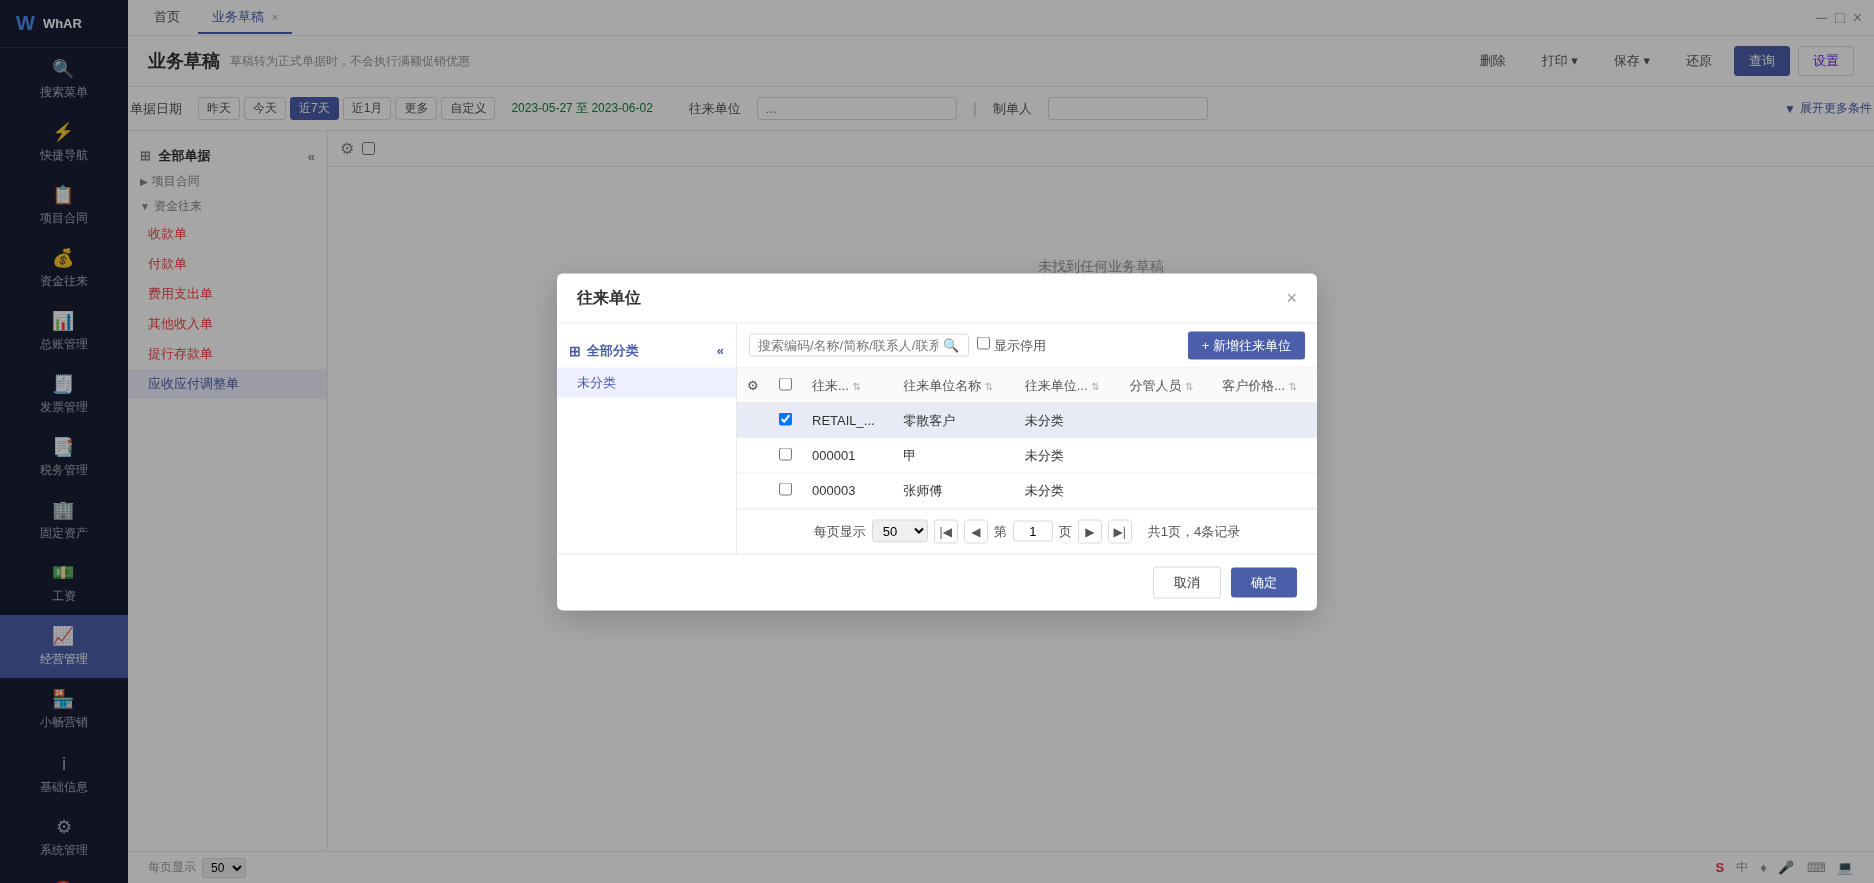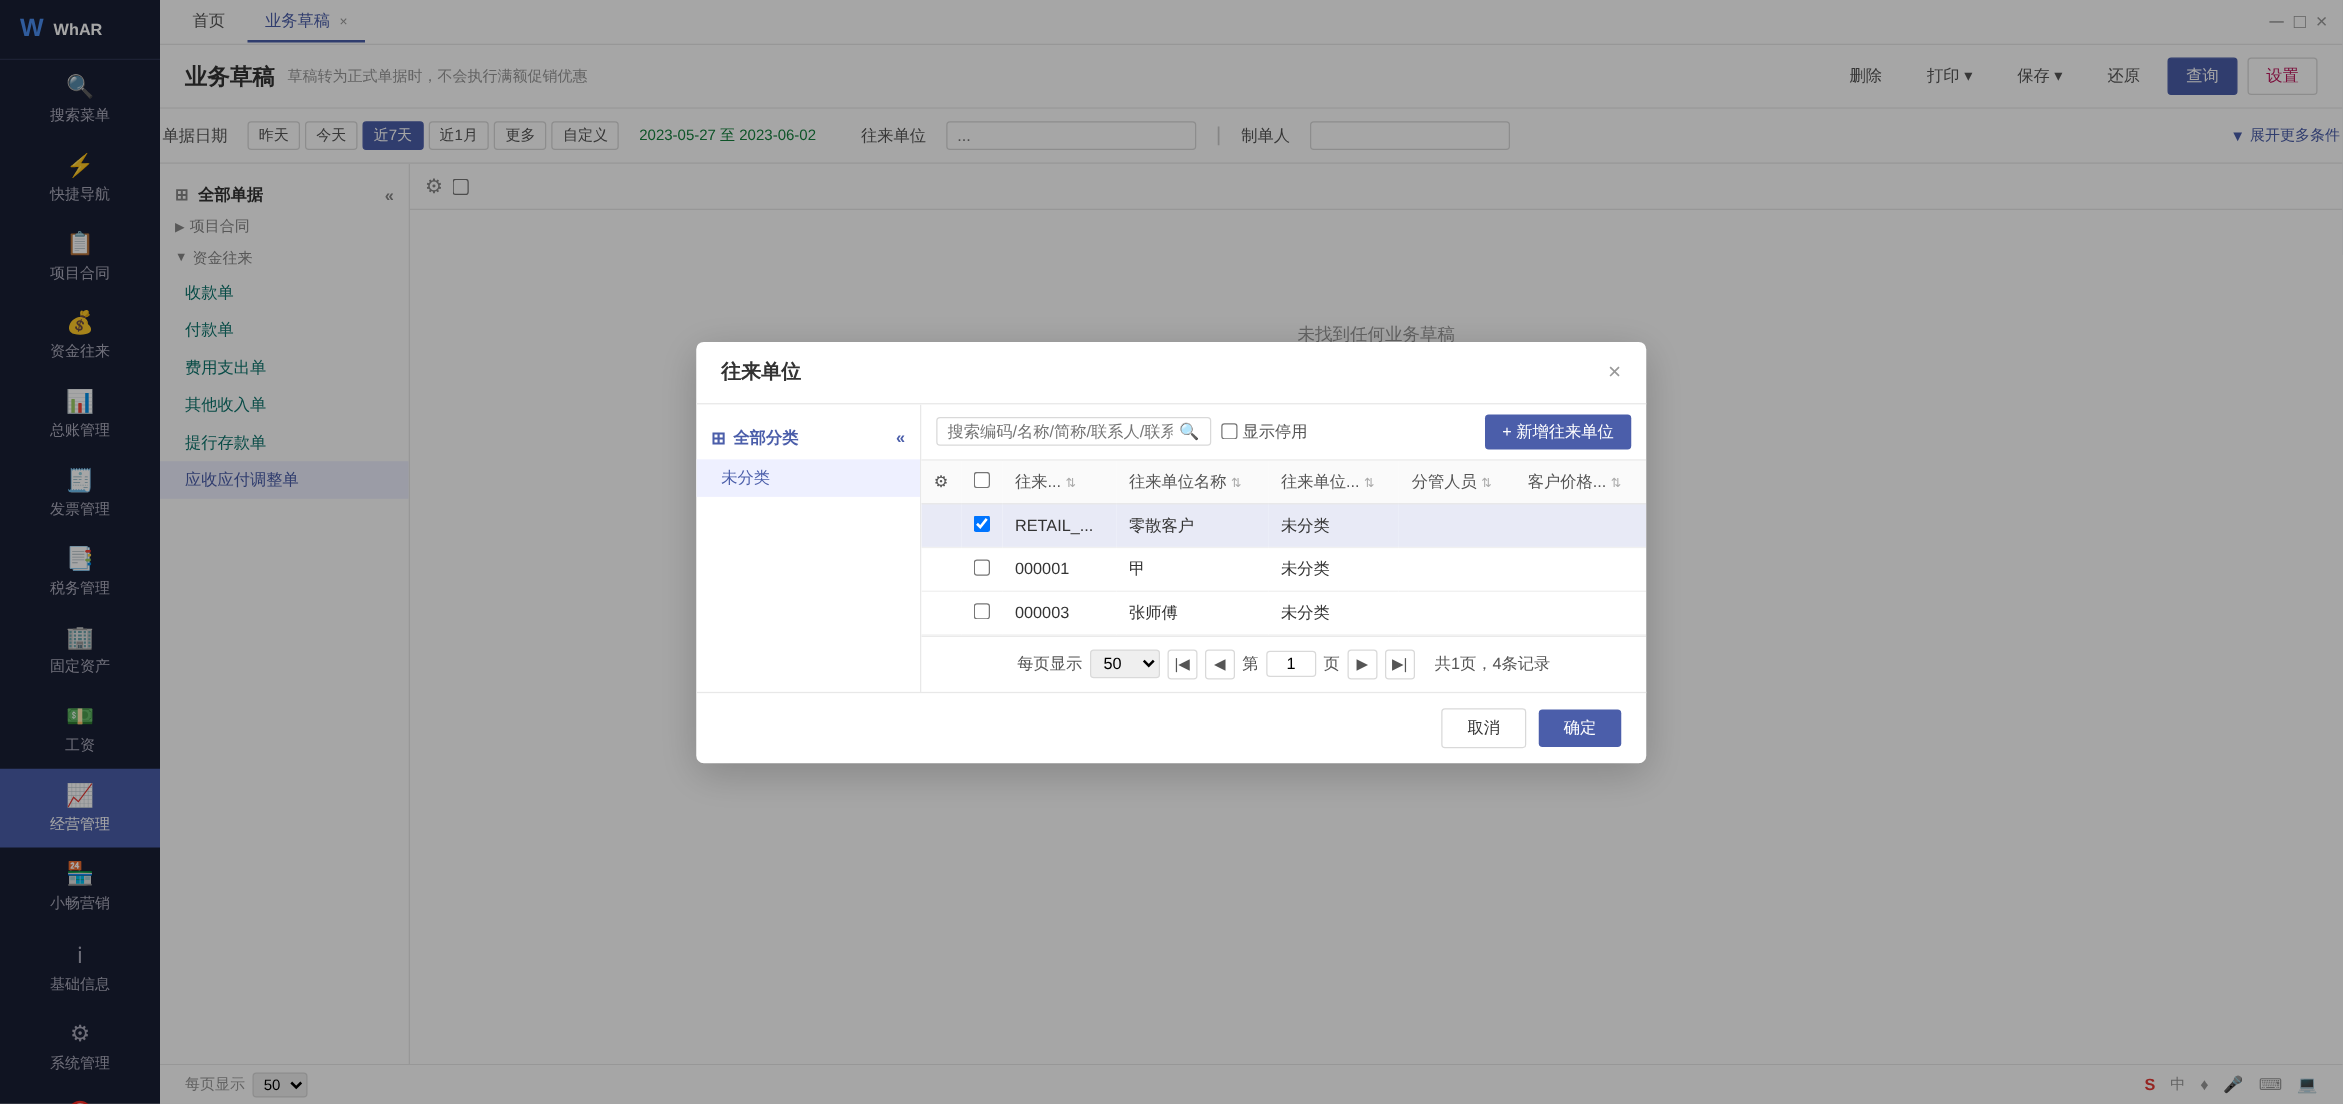--- a/index.html
+++ b/index.html
@@ -38,21 +38,21 @@
     .window-controls { margin-left: auto; display: flex; gap: 8px; font-size: 16px; color: #999; cursor: pointer; }
 
     
     .page-header {
       background: #fff; padding: 10px 20px; display: flex; align-items: center; gap: 10px;
       border-bottom: 1px solid #e8e8e8;
     }
     .page-title { font-size: 18px; font-weight: bold; color: #333; }
     .page-notice { font-size: 12px; color: #999; }
     .header-actions { margin-left: auto; display: flex; gap: 8px; }
-    .btn { padding: 5px 14px; font-size: 13px; border-radius: 3px; cursor: pointer; border: 1px solid #d9d9d9; background: #fff; color: #be185d; }
+    .btn { padding: 5px 14px; font-size: 13px; border-radius: 3px; cursor: pointer; border: 1px solid #d9d9d9; background: #fff; color: #6d28d9; }
     .btn-primary { background: #4b5eaa; color: #fff; border-color: #4b5eaa; }
     .btn-ghost { background: transparent; border: none; color: #555; }
 
     
     .filter-bar {
       background: #fff; padding: 10px 2px; border-bottom: 1px solid #e8e8e8;
     }
     .filter-row { display: flex; align-items: center; gap: 16px; flex-wrap: wrap; }
     .filter-label { font-size: 13px; color: #555; white-space: nowrap; }
     .filter-date-btns { display: flex; gap: 4px; }
@@ -65,21 +65,21 @@
     .content-area {
       flex: 1; display: flex; overflow: hidden;
     }
 
     
     .left-panel {
       width: 200px; background: #fff; border-right: 1px solid #e8e8e8;
       padding: 12px 0; overflow-y: auto;
     }
     .left-panel-header { display: flex; align-items: center; justify-content: space-between; padding: 4px 12px; font-size: 13px; font-weight: bold; color: #333; }
-    .left-panel-item { padding: 6px 20px; font-size: 13px; color: #0f766e; cursor: pointer; }
+    .left-panel-item { padding: 6px 20px; font-size: 13px; color: #ef4444; cursor: pointer; }
     .left-panel-item.active { background: #eef0ff; color: #4b5eaa; }
     .left-panel-group { padding: 4px 12px; font-size: 12px; color: #888; cursor: pointer; display: flex; align-items: center; gap: 4px; }
 
     
     .table-area { flex: 1; background: #fff; overflow: auto; padding: 0; }
     .table-toolbar { display: flex; align-items: center; padding: 8px 12px; border-bottom: 1px solid #e8e8e8; gap: 8px; }
     .no-data { display: flex; align-items: center; justify-content: center; height: 200px; font-size: 14px; color: #999; }
 
     
     .overlay {
@@ -113,21 +113,21 @@
     
     .dialog-table-area { flex: 1; display: flex; flex-direction: column; overflow: hidden; }
     .dialog-toolbar {
       display: flex; align-items: center; padding: 8px 12px; gap: 8px; border-bottom: 1px solid #e8e8e8;
     }
     .search-box {
       display: flex; align-items: center; border: 1px solid #d9d9d9; border-radius: 3px;
       padding: 3px 8px; font-size: 13px; gap: 6px; background: #fff; min-width: 220px;
     }
     .search-box input { border: none; outline: none; font-size: 13px; width: 100%; }
-    .checkbox-label { display: flex; align-items: center; gap: 4px; font-size: 13px; color: #555; cursor: pointer; }
+    .checkbox-label { display: flex; align-items: flex-start; gap: 4px; font-size: 13px; color: #555; cursor: pointer; }
     .new-btn { margin-left: auto; background: #4b5eaa; color: #fff; border: none; border-radius: 3px; padding: 5px 14px; font-size: 13px; cursor: pointer; white-space: nowrap; }
 
     
     .data-table { width: 100%; border-collapse: collapse; font-size: 13px; }
     .data-table th {
       background: #fafafa; border-bottom: 1px solid #e8e8e8; padding: 8px 10px;
       font-weight: 500; color: #555; text-align: left; white-space: nowrap;
     }
     .data-table td { padding: 8px 10px; border-bottom: 1px solid #f0f0f0; color: #333; white-space: nowrap; }
     .data-table tr.selected td { background: #e8eaf6; }

